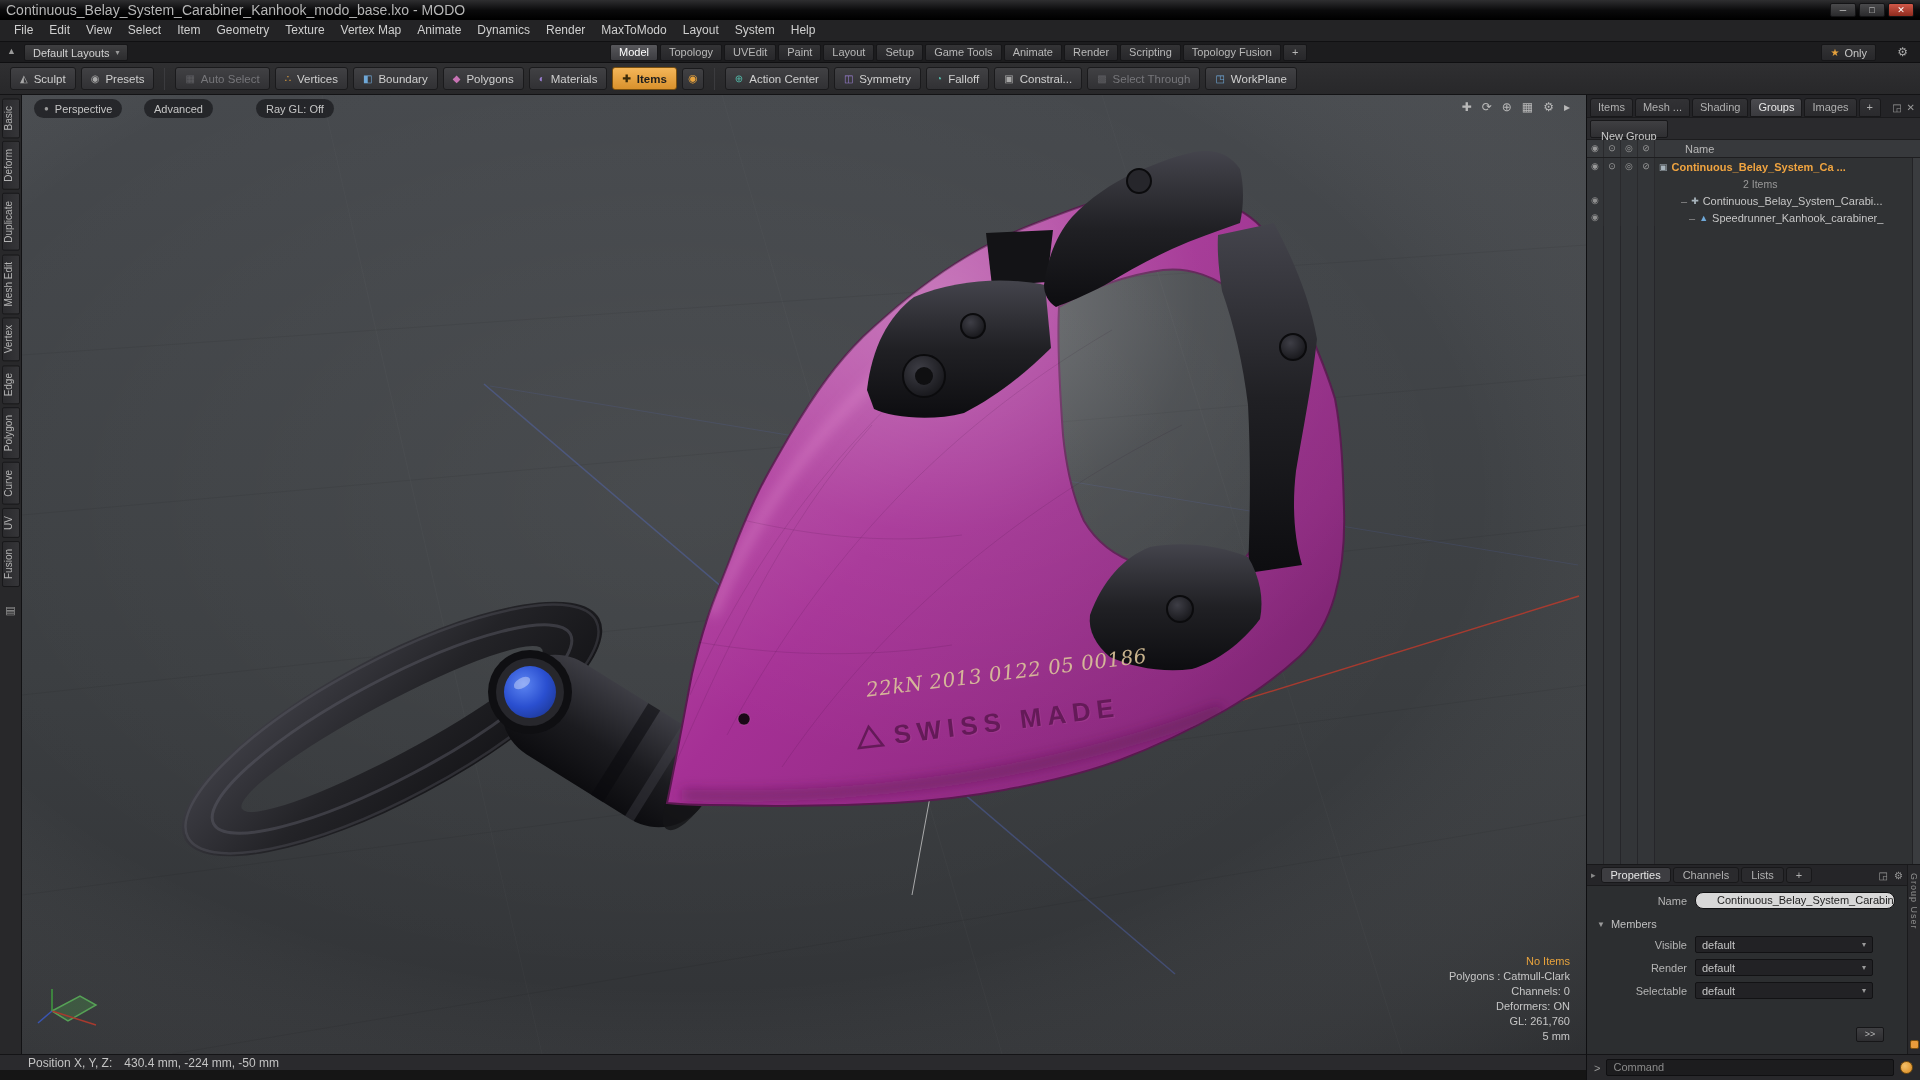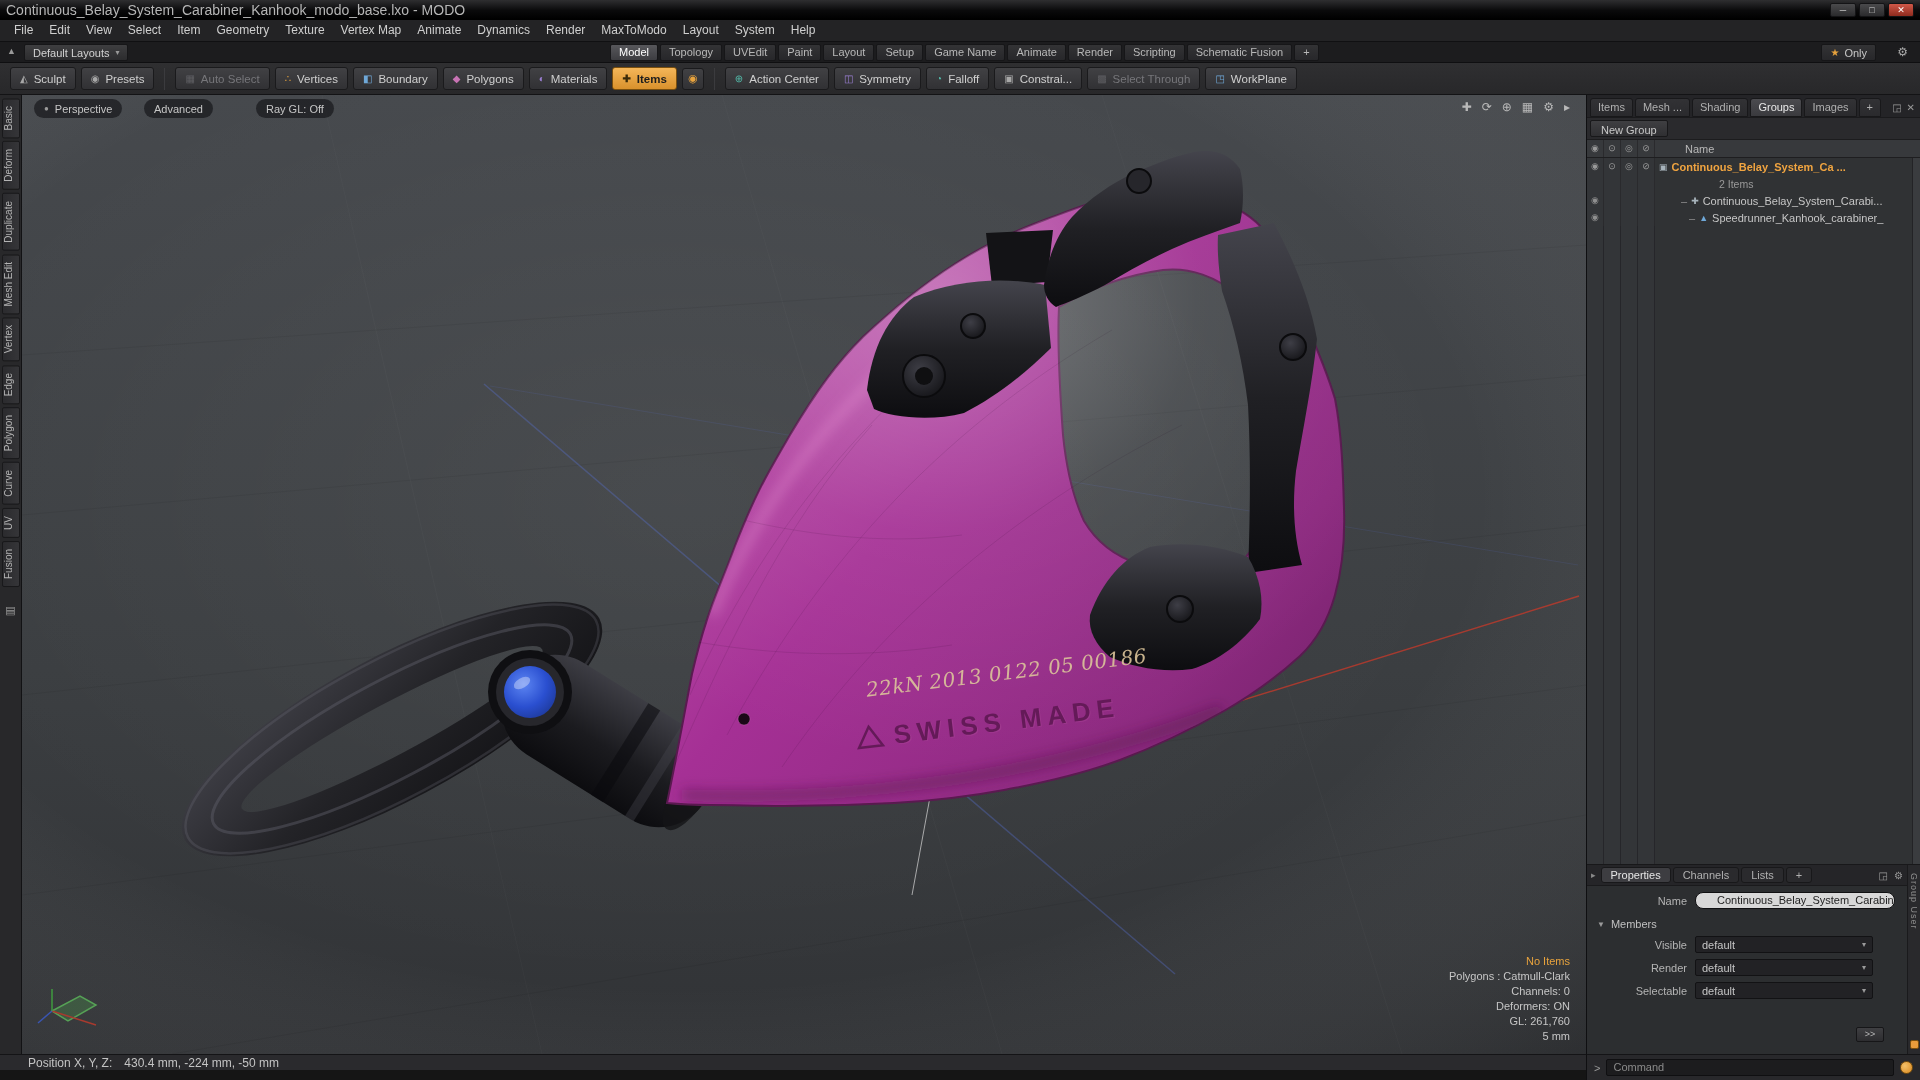--- a/index.html
+++ b/index.html
@@ -85,21 +85,21 @@
   .rightpanel{position:absolute;left:1586px;top:95px;width:334px;height:959px;background:#2e3032;
     border-left:1px solid #0f0f11;display:flex;flex-direction:column;}
   .rp-tabs{height:23px;background:#242427;display:flex;align-items:flex-end;gap:2px;
     padding:2px 3px 0;border-bottom:1px solid #1a1a1c;}
   .rp-tab{height:19px;line-height:17px;padding:0 7px;font-size:11px;color:#b0b0b0;
     background:linear-gradient(#323235,#2a2a2d);border:1px solid #18181a;border-radius:3px 3px 0 0;white-space:nowrap;}
   .rp-tab.active{background:linear-gradient(#4b4b4f,#3a3a3e);color:#e8e8e8;text-align:right;}
   .rp-tab-icons{margin-left:auto;display:flex;gap:5px;color:#9a9a9a;font-size:10px;padding:0 2px 4px 0;}
   .rp-newgroup-row{height:22px;background:#2a2a2d;border-bottom:1px solid #1c1c1e;
     display:flex;align-items:center;padding:0 3px;}
-  .rp-newgroup{height:17px;line-height:15px;padding:2px 10px;font-size:11px;color:#c8c8c8;
+  .rp-newgroup{height:17px;line-height:15px;padding:8px 10px;font-size:11px;color:#c8c8c8;
     background:linear-gradient(#3f3f42,#2f2f32);border:1px solid #18181a;border-radius:2px;}
   .rp-header{height:18px;background:#37393c;border-bottom:1px solid #1e1e20;display:flex;align-items:center;}
   .cell{width:17px;text-align:center;font-size:9px;color:#9a9a9a;border-right:1px solid #2a2a2d;line-height:17px;}
   .rp-header .name{padding-left:30px;font-size:11px;color:#b8b8b8;}
   .rp-tree{flex:1;position:relative;background:#303234;overflow:hidden;}
   .tree-cols{position:absolute;left:0;top:0;bottom:0;display:flex;}
   .tree-col{width:17px;background:#333538;border-right:1px solid #26262a;}
   .tree-scroll{position:absolute;right:0;top:0;bottom:0;width:8px;background:#3a3c3f;border-left:1px solid #232326;}
   .tree-rows{position:absolute;left:0;top:0;right:8px;}
   .tree-row{height:17px;display:flex;align-items:center;font-size:11px;color:#c6c6c6;white-space:nowrap;}
@@ -185,25 +185,25 @@
     <span>Default Layouts</span>
     <span class="chev">▾</span>
   </div>
   <div class="layout-tabs">
     <span class="ltab active">Model</span>
     <span class="ltab">Topology</span>
     <span class="ltab">UVEdit</span>
     <span class="ltab">Paint</span>
     <span class="ltab">Layout</span>
     <span class="ltab">Setup</span>
-    <span class="ltab">Game Name</span>
+    <span class="ltab">Game Tools</span>
     <span class="ltab">Animate</span>
     <span class="ltab">Render</span>
     <span class="ltab">Scripting</span>
-    <span class="ltab">Schematic Fusion</span>
+    <span class="ltab">Topology Fusion</span>
     <span class="ltab">+</span>
   </div>
   <div class="only-btn">
     <span class="star">★</span>
     <span>Only</span>
   </div>
   <span class="layout-gear">⚙</span>
 </div>
 
 <div class="toolbar">
@@ -519,21 +519,21 @@
         <span class="t-icon">▣</span>
         <span class="label">Continuous_Belay_System_Ca ...</span>
       </div>
       <div class="tree-row count-row">
         <span class="cells">
             <span class="cell"></span>
             <span class="cell"></span>
             <span class="cell"></span>
             <span class="cell"></span>
           </span>
-        <span style="margin-left:64px">2 Items</span>
+        <span style="margin-left:88px">2 Items</span>
       </div>
       <div class="tree-row">
         <span class="cells">
           <span class="cell dim">◉</span>
           <span class="cell"></span>
             <span class="cell"></span>
             <span class="cell"></span>
         </span>
         <span class="dim" style="margin-left:26px">–</span>
         <span class="t-icon">✚</span>

